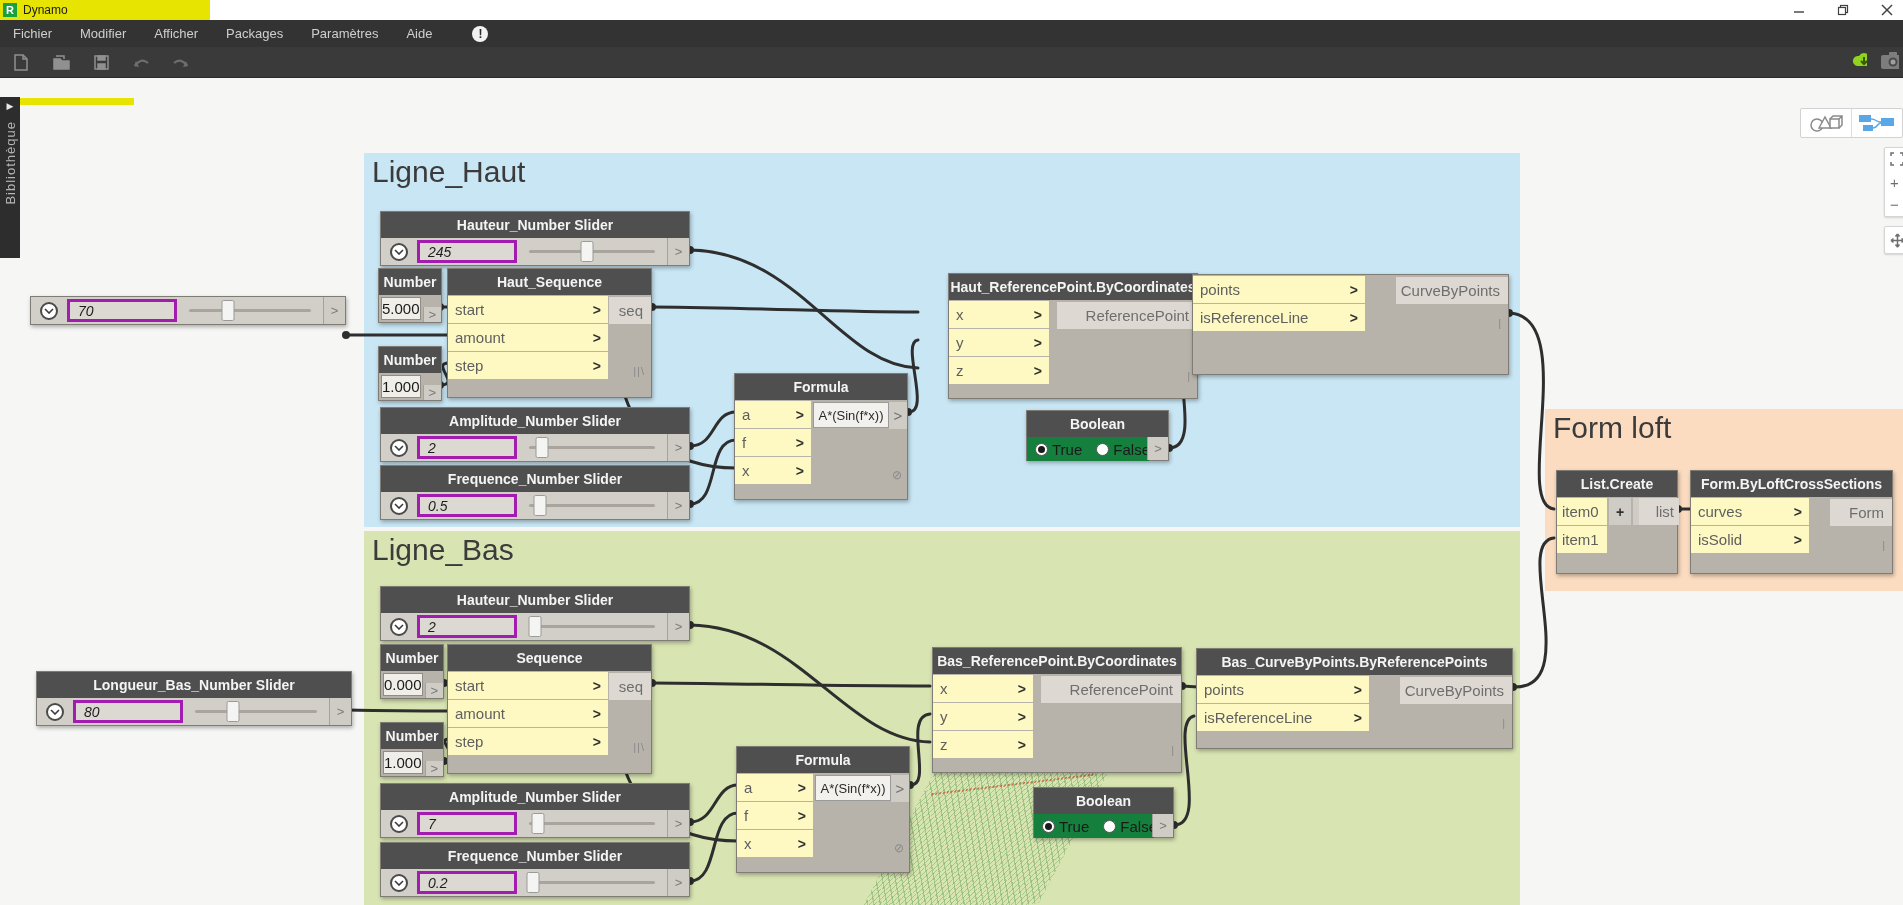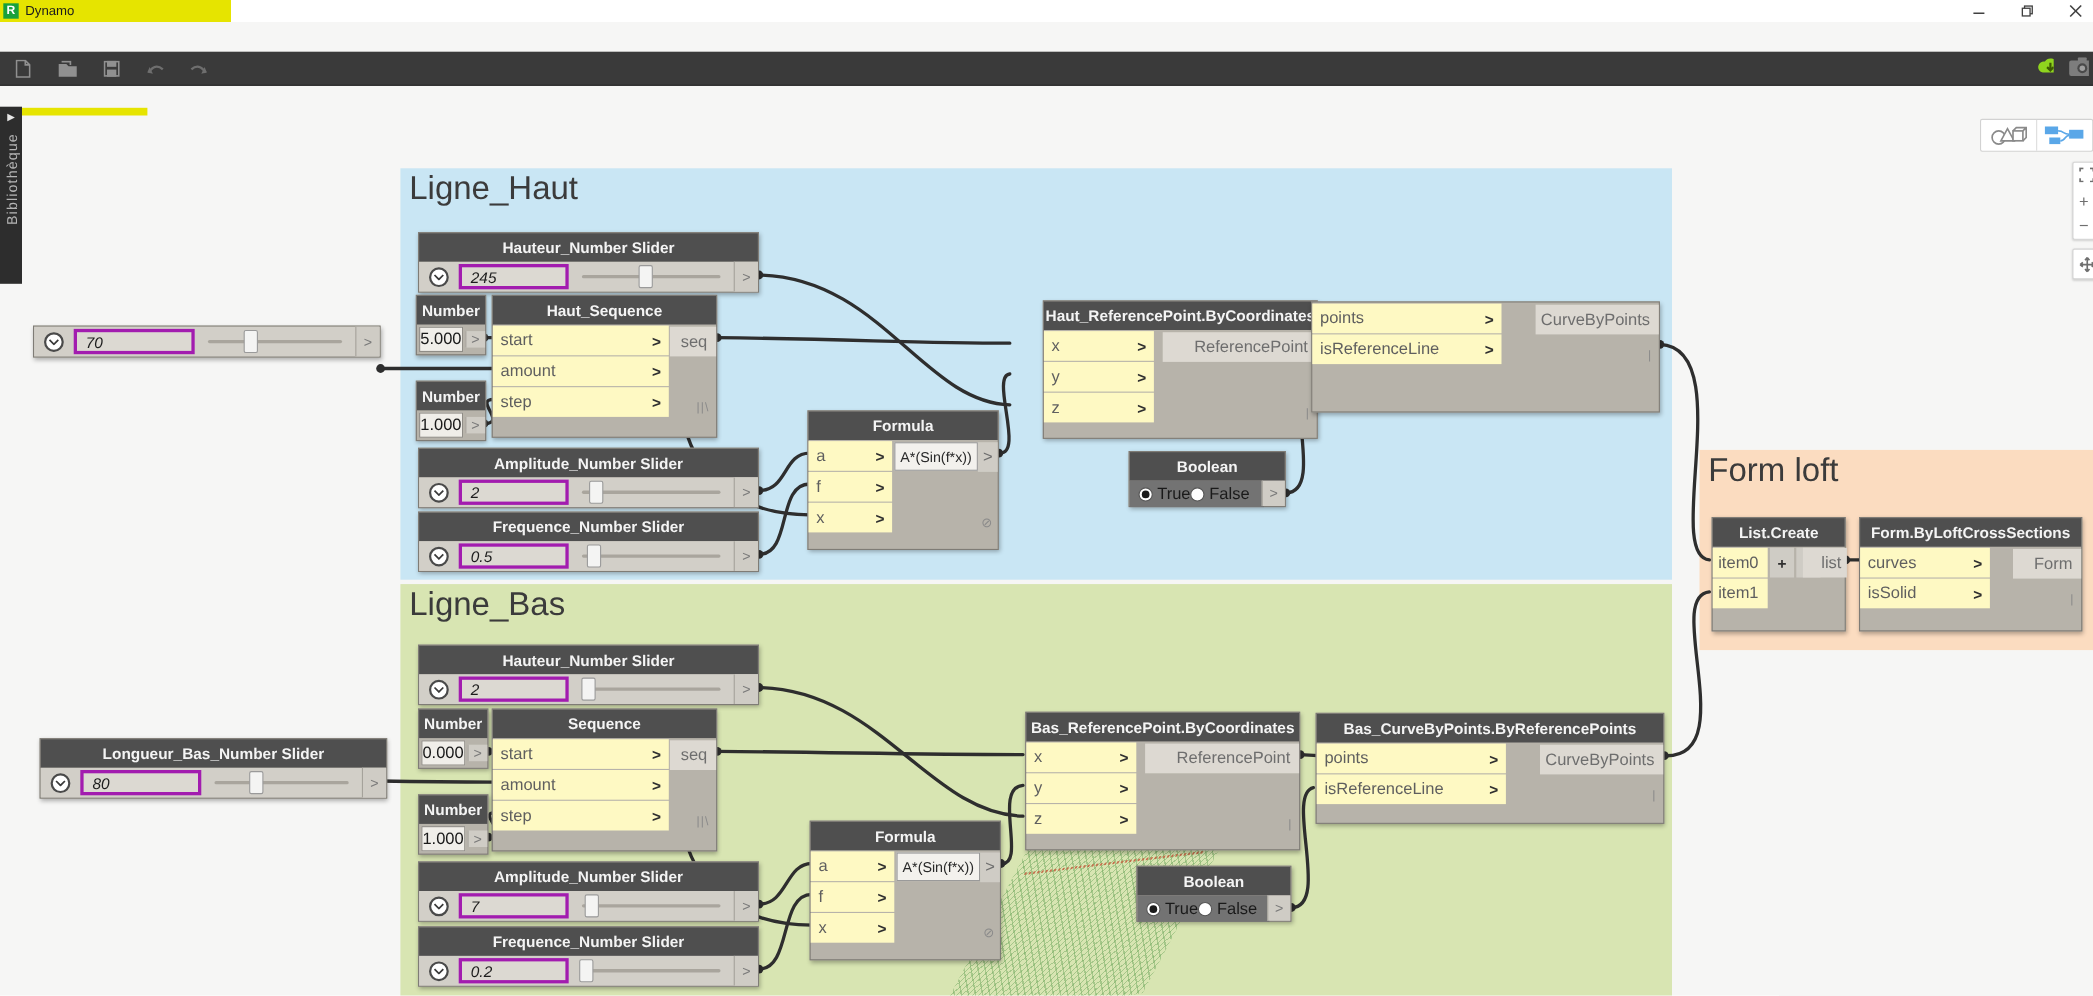--- a/index.html
+++ b/index.html
@@ -74,25 +74,25 @@
   .srow { height:27px; display:flex; align-items:stretch; background:#d2cfc8; }
   .dd { width:36px; display:flex; align-items:center; justify-content:center; }
   .ddcircle { width:18px; height:18px; border:2px solid #4a4a4a; border-radius:50%; background:#fff; display:flex; align-items:center; justify-content:center; }
   .sval { background:#dcd9d2; border:3px solid #a21caf; margin:2px 0; display:flex; align-items:center; padding-left:8px; font-size:14px; font-style:italic; color:#1d1d1d; }
   .strack { flex:1; position:relative; margin:0 12px; }
   .sline { position:absolute; left:0; right:0; top:12px; height:3px; background:#a9a59d; border-radius:2px; }
   .shandle { position:absolute; top:3px; width:13px; height:21px; background:#f4f4f3; border:1px solid #9a9a9a; border-radius:2px; transform:translateX(-50%); }
   .sout { width:22px; background:#cfccc5; border-left:1px solid #a5a29b; display:flex; align-items:center; justify-content:center; color:#7a7a7a; font-size:13px; }
 
   .nval { background:#f0eee9; border:1px solid #8f8c86; margin:2px; height:23px; display:flex; align-items:center; justify-content:center; font-size:15px; color:#1a1a1a; flex:1; }
-  .numrow { height:27px; display:flex; align-items:center; }
+  .numrow { height:27px; display:flex; align-items:flex-end; }
 
   .exprbox { position:absolute; background:#f3f1ed; border:1px solid #9a9a9a; height:26px; display:flex; align-items:center; justify-content:center; font-size:13px; color:#2a2a2a; }
 
-  .boolrow { height:24px; background:#737373; display:flex; align-items:center; padding-left:8px; }
+  .boolrow { height:24px; background:#15803d; display:flex; align-items:center; padding-left:8px; gap:14px; }
   .radio { display:flex; align-items:center; gap:4px; font-size:15px; color:#1a1a1a; }
   .rdot { width:13px; height:13px; border:1.5px solid #555; border-radius:50%; background:#fff; display:flex; align-items:center; justify-content:center; }
   .rdot.sel::after { content:""; width:7px; height:7px; border-radius:50%; background:#1a1a1a; }
   .boolout { position:absolute; right:0; top:26px; bottom:0; width:21px; background:#cfccc5; border-left:1px solid #a5a29b; display:flex; align-items:center; justify-content:center; color:#7a7a7a; font-size:13px; }
 
   .minibtn { width:22px; height:27px; margin-top:1px; margin-left:2px; background:#cfccc5; display:flex; align-items:center; justify-content:center; color:#2f2f2f; font-size:14px; font-weight:bold; }
   .icongray { stroke:#909090; fill:none; stroke-width:1.5; }
 </style>
 </head>
 <body>
@@ -118,20 +118,29 @@
         </div>
       <div class="wbtn">
           <svg width="12" height="12">
             <line x1="1" y1="1" x2="11" y2="11" stroke="#404040" stroke-width="1.4"></line>
             <line x1="11" y1="1" x2="1" y2="11" stroke="#404040" stroke-width="1.4"></line>
           </svg>
         </div>
     </div>
   </div>
 
+  <div class="menubar">
+    <span class="menuitem">Fichier</span>
+    <span class="menuitem">Modifier</span>
+    <span class="menuitem">Afficher</span>
+    <span class="menuitem">Packages</span>
+    <span class="menuitem">Paramètres</span>
+    <span class="menuitem">Aide</span>
+    <span class="alerticon">!</span>
+  </div>
 
   <div class="toolbar">
     <span class="tbicon">
         <svg width="14" height="17" class="icongray">
           <path d="M1,1 h8 l4,4 v11 h-12 z"></path>
           <path d="M9,1 v4 h4"></path>
         </svg>
       </span>
     <span class="tbicon">
         <svg width="17" height="15" class="icongray">

